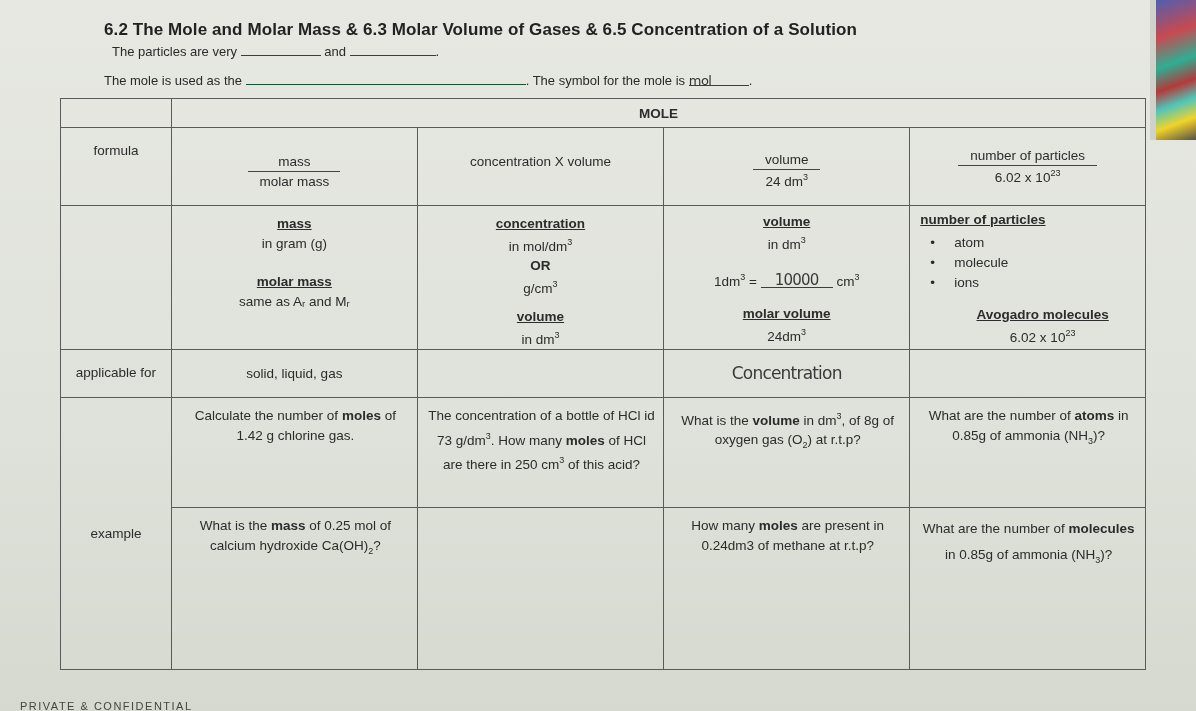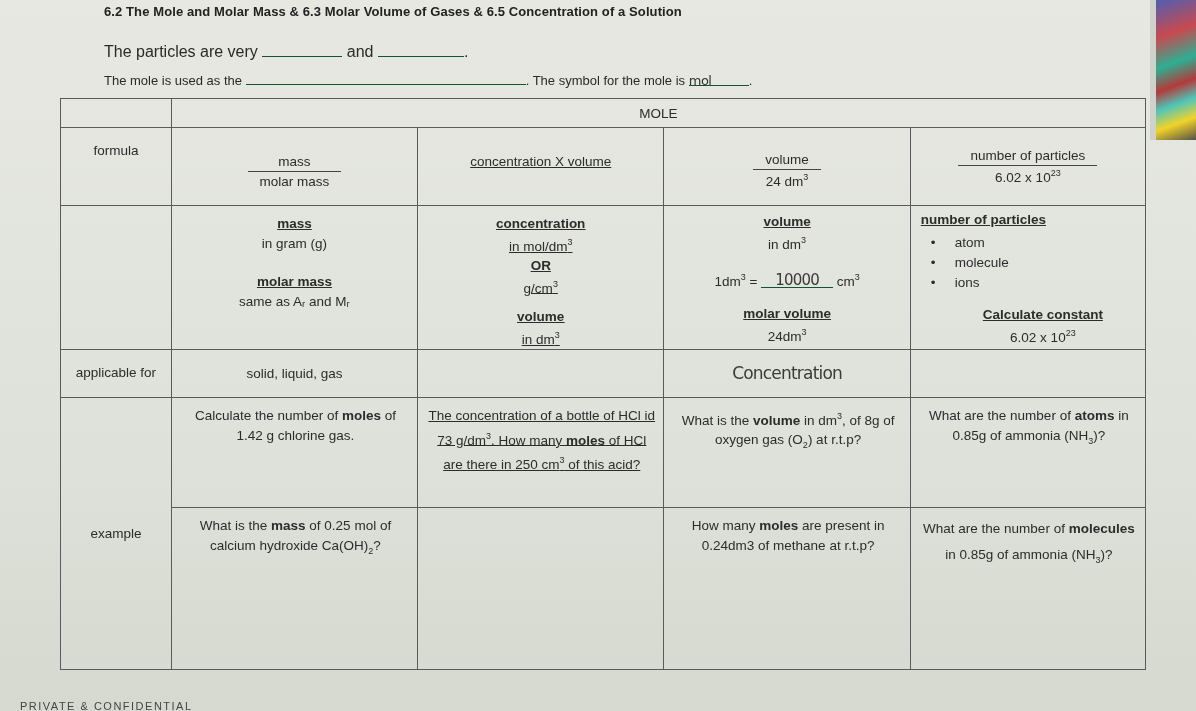--- a/index.html
+++ b/index.html
@@ -3,34 +3,34 @@
 <meta charset="utf-8">
 <style>
   html, body { margin:0; padding:0; }
   body {
     width:1196px; height:711px; overflow:hidden; position:relative;
     background: linear-gradient(180deg,#e6e8e1 0%, #dfe2da 60%, #d6d9d0 100%);
     font-family: "Liberation Sans", "DejaVu Sans", sans-serif;
     color:#2a2a2a;
   }
   .page { position:absolute; left:0; top:0; width:1196px; height:711px; }
-  .title { position:absolute; left:104px; top:4px; font-size:13px; font-weight:bold; color:#222; letter-spacing:0.1px; }
-  .line1 { position:absolute; left:104px; top:43px; font-size:16px; }
+  .title { position:absolute; left:104px; top:20px; font-size:17px; font-weight:bold; color:#222; letter-spacing:0.1px; }
+  .line1 { position:absolute; left:112px; top:43px; font-size:13px; }
   .line2 { position:absolute; left:104px; top:72px; font-size:13px; }
   .blank { display:inline-block; border-bottom:1px solid #14532d; vertical-align:baseline; height:12px; }
   .hand { font-family: "DejaVu Sans", sans-serif; font-size:13px; color:#333; letter-spacing:-0.5px; }
 
   table.mole {
     position:absolute; left:60px; top:98px; width:1086px;
     border-collapse:collapse; font-size:13.5px; color:#2c2c2c;
   }
   table.mole td { border:1px solid #5a5a5a; text-align:center; vertical-align:top; padding:0; }
-  .hdr { font-weight:normal; height:28px; vertical-align:middle !important; }
+  .hdr { font-weight:bold; height:28px; vertical-align:middle !important; }
   .lbl { width:98px; }
-  .c1 { width:250px; } .c2 { width:250px;text-decoration:underline; } .c3 { width:248px; } .c4 { width:238px; }
+  .c1 { width:250px; } .c2 { width:250px; } .c3 { width:248px; } .c4 { width:238px; }
   .frac { display:inline-block; text-align:center; }
   .frac .num { display:block; border-bottom:1.5px solid #444; padding:0 12px 2px; }
   .frac .den { display:block; padding-top:2px; }
   .u { text-decoration:underline; font-weight:bold; }
   .b { font-weight:bold; }
   sup { font-size:9px; } sub { font-size:9px; }
   .left { text-align:right; padding:8px 6px 0 8px !important; }
   .bul { list-style:none; margin:4px 0 0 0; padding:0 0 0 20px; text-align:left; }
   .bul li { line-height:20px; }
   .bul li::before { content:"•"; display:inline-block; width:24px; }
@@ -125,21 +125,21 @@
         <div><span>24dm</span><sup>3</sup></div>
       </td>
       <td class="c4" style="padding-top:4px;line-height:19px">
         <div class="u" style="text-align:left;padding-left:10px">number of particles</div>
         <ul class="bul">
           <li>atom</li>
           <li>molecule</li>
           <li>ions</li>
         </ul>
         <div style="height:12px"></div>
-        <div class="u" style="padding-left:30px">Calculate constant</div>
+        <div class="u" style="padding-left:30px">Avogadro molecules</div>
         <div style="padding-left:30px"><span>6.02 x 10</span><sup>23</sup></div>
       </td>
     </tr>
 
     <tr style="height:48px">
       <td class="lbl" style="vertical-align:middle;line-height:18px;padding:10px 8px">applicable for</td>
       <td class="c1" style="vertical-align:middle">solid, liquid, gas</td>
       <td class="c2"></td>
       <td class="c3" style="vertical-align:middle">
         <span class="handword" style="font-size:17px">Concentration</span>

